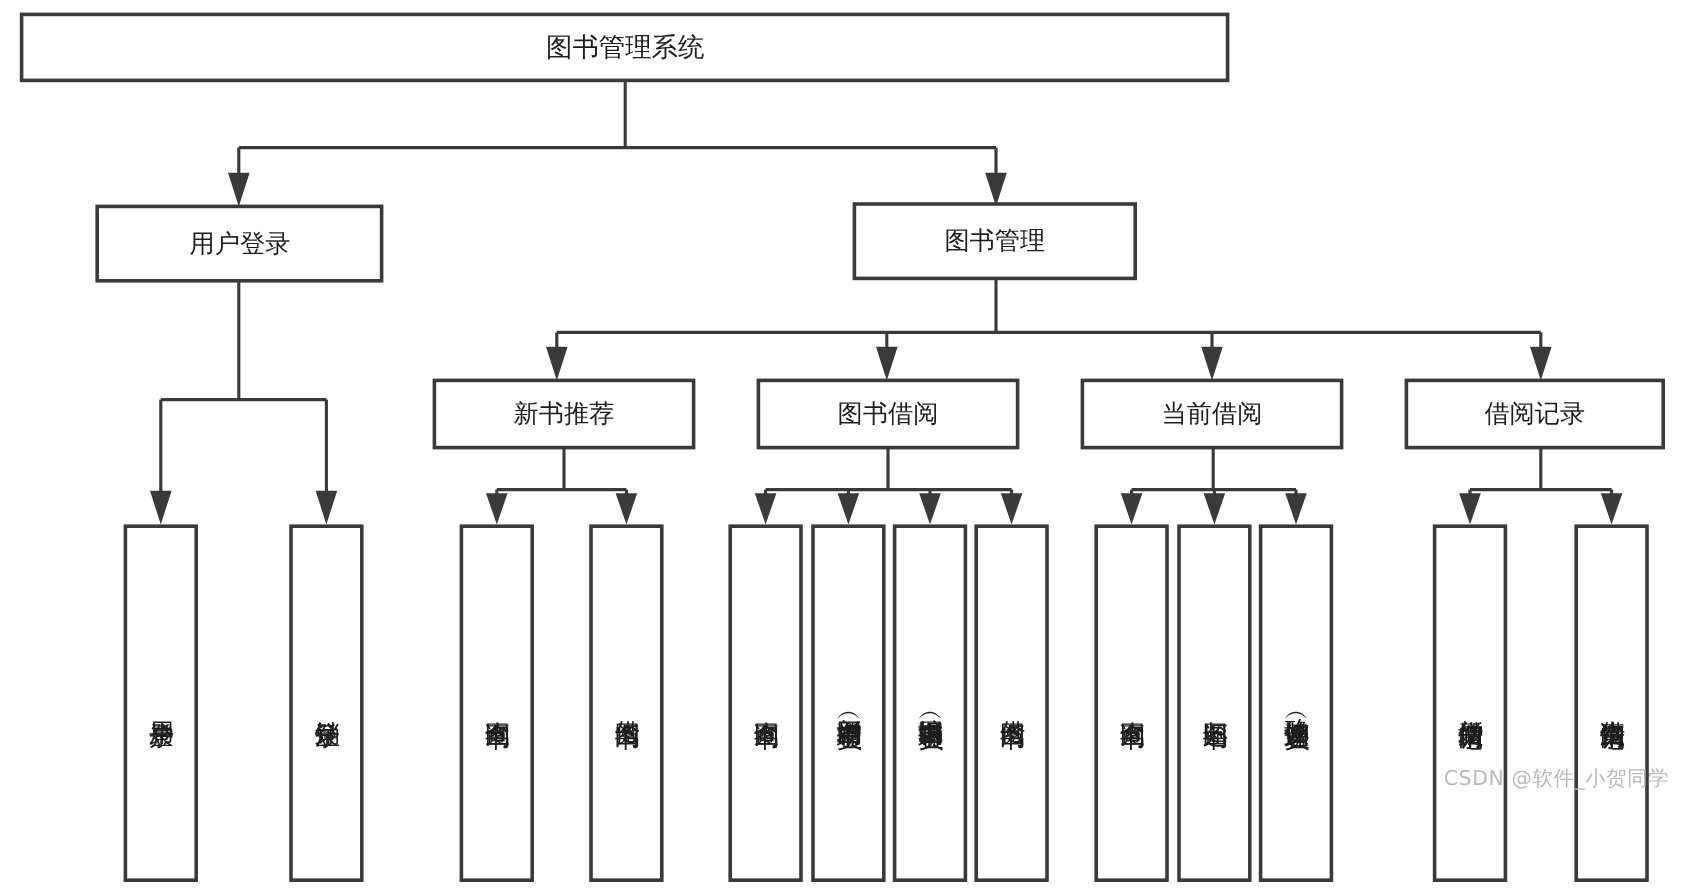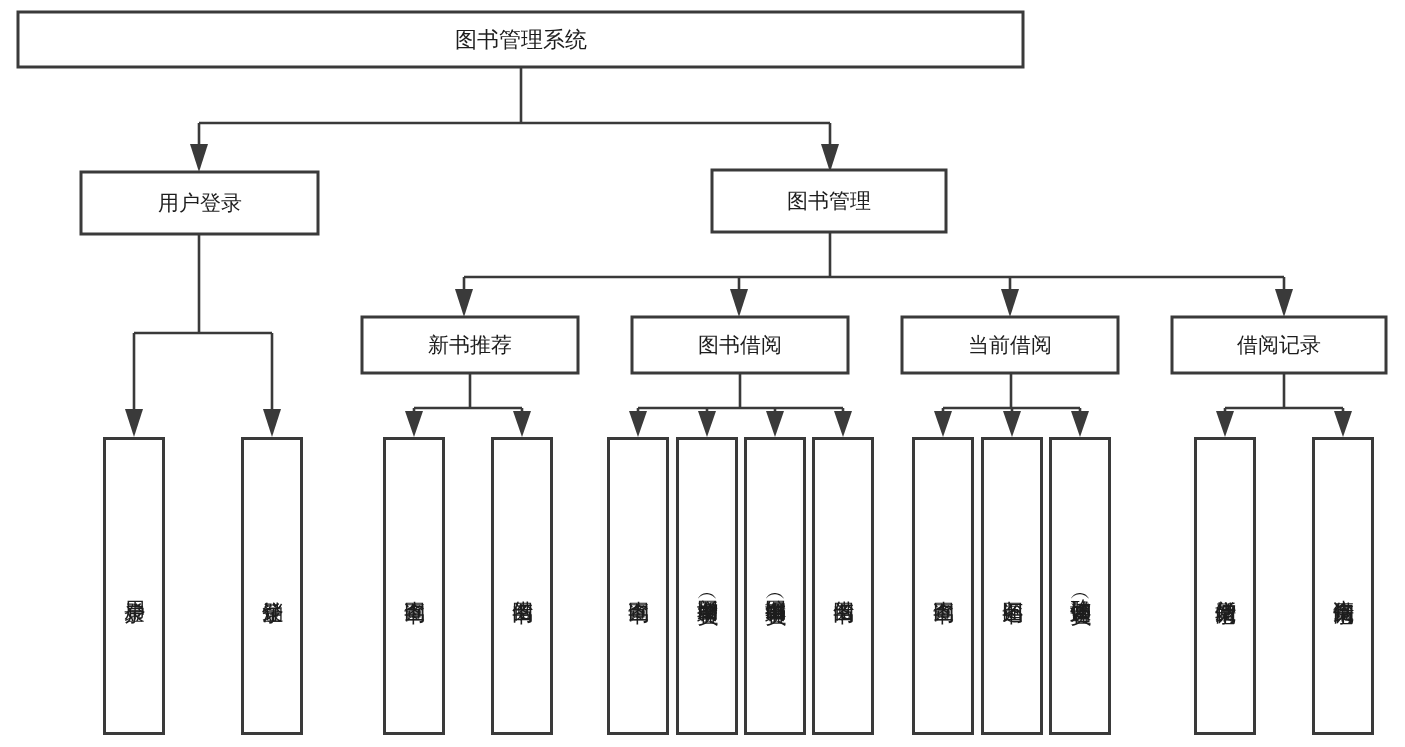--- a/index.html
+++ b/index.html
@@ -236,14 +236,15 @@
     <span class="leaf-label-span">确认归还（管理员）</span>
   </div>
 
   <div class="leaf-box" style="left:1194px; top:437px; width:62px; height:298px;">
     <span class="leaf-label-span">新增借阅记录</span>
   </div>
   <div class="leaf-box" style="left:1312px; top:437px; width:62px; height:298px;">
     <span class="leaf-label-span">查询借阅记录</span>
   </div>
 
+  <div class="watermark">CSDN @软件_小贺同学</div>
 
 </div>
 
 </body></html>

